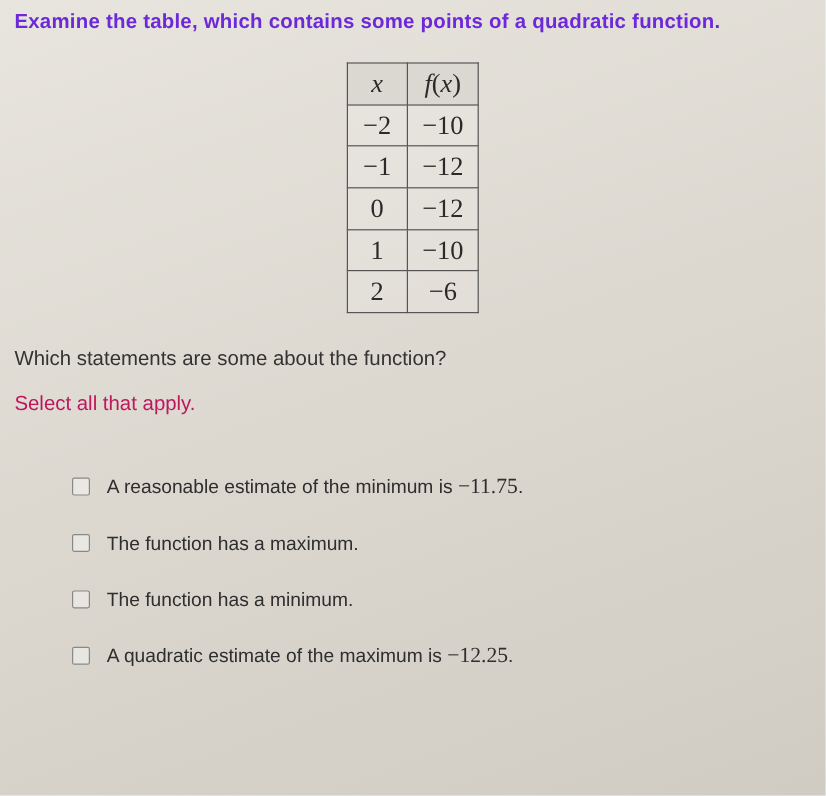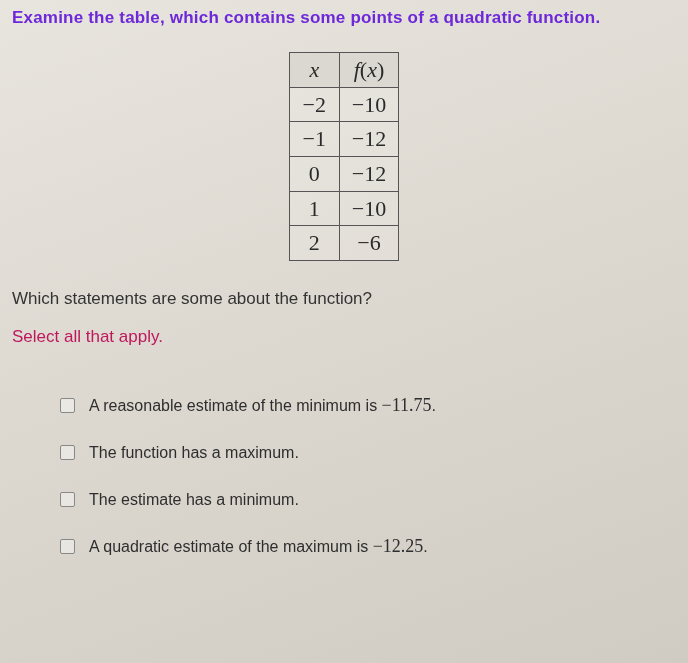--- a/index.html
+++ b/index.html
@@ -141,21 +141,21 @@
     <div class="option-label"><span>A reasonable estimate of the minimum is </span><span class="mathnum">−11.75</span><span>.</span></div>
   </div>
 
   <div class="option-row">
     <div class="checkbox"></div>
     <div class="option-label"><span>The function has a maximum.</span><span class="mathnum"></span><span></span></div>
   </div>
 
   <div class="option-row">
     <div class="checkbox"></div>
-    <div class="option-label"><span>The estimate has a minimum.</span><span class="mathnum"></span><span></span></div>
+    <div class="option-label"><span>The function has a minimum.</span><span class="mathnum"></span><span></span></div>
   </div>
 
   <div class="option-row">
     <div class="checkbox"></div>
     <div class="option-label"><span>A quadratic estimate of the maximum is </span><span class="mathnum">−12.25</span><span>.</span></div>
   </div>
 
 
 </div>
 

